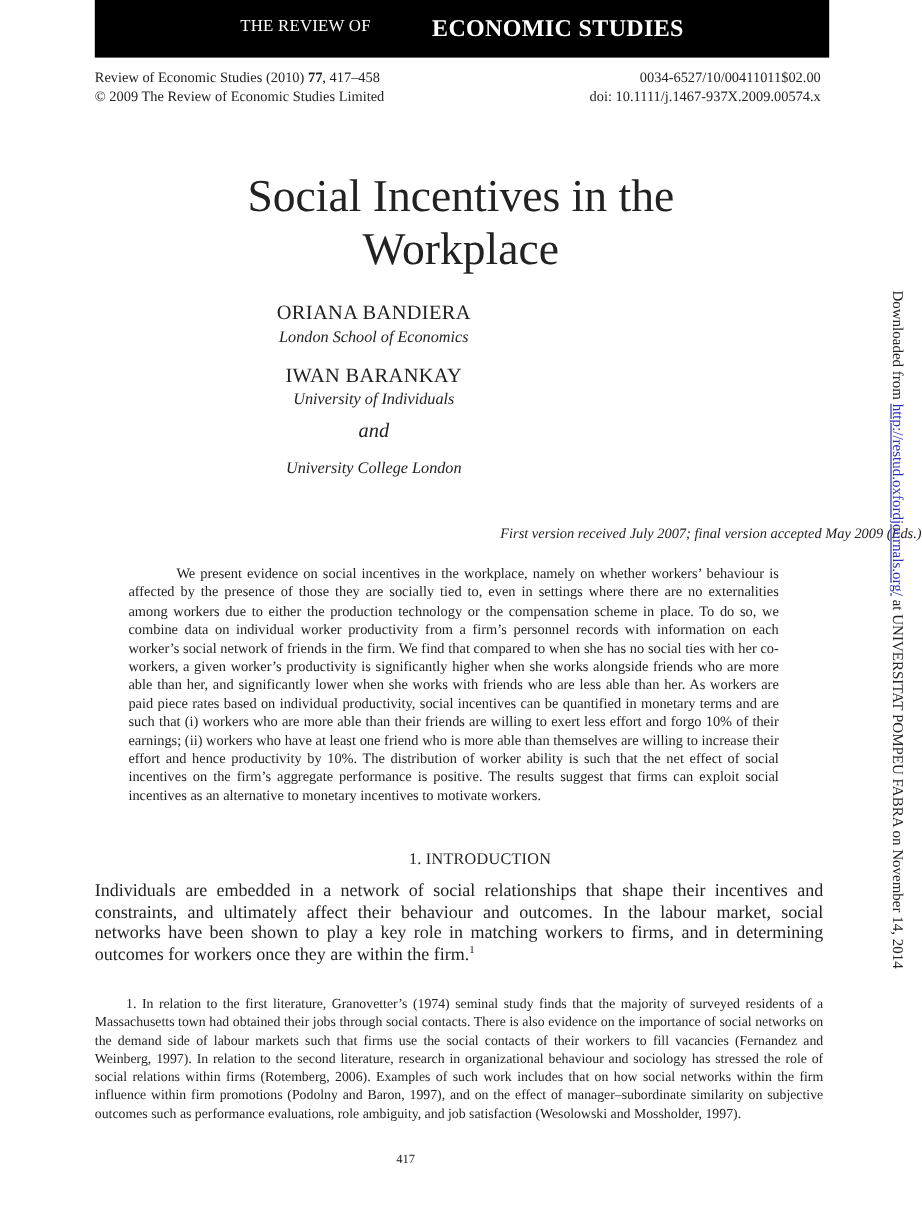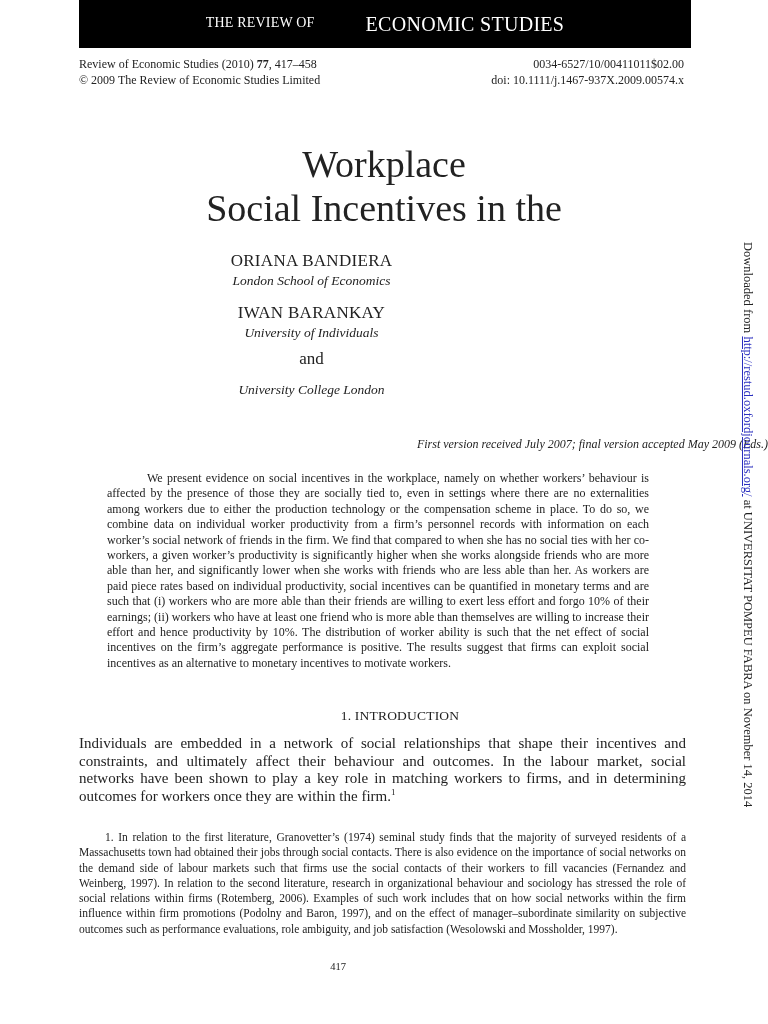--- a/index.html
+++ b/index.html
@@ -1,21 +1,21 @@
 <!DOCTYPE html>
 <html><head>
 <meta charset="utf-8">
 <style>
   html, body { margin: 0; padding: 0; background: #ffffff; }
   body { width: 768px; height: 1024px; position: relative; overflow: hidden;
          font-family: "Liberation Serif", "DejaVu Serif", serif; color: #222; }
   .masthead { position: absolute; left: 79px; top: 0; width: 612px; height: 48px;
               background: #000000; color: #fff; display: flex; align-items: center; justify-content: center; }
   .masthead .small { font-size: 14px; letter-spacing: 0.2px; margin-right: 7px; position: relative; top: -1px; }
-  .masthead .big { font-size: 20px; font-weight: normal; letter-spacing: 0.3px; margin-left: 44px; }
+  .masthead .big { font-size: 20px; font-weight: bold; letter-spacing: 0.3px; margin-left: 44px; }
   .meta { position: absolute; top: 56px; font-size: 12px; line-height: 16px; color: #222; }
   .meta.left { left: 79px; }
   .meta.right { right: 84px; text-align: right; }
   .title { position: absolute; top: 142px; left: 0; width: 768px; text-align: center;
            font-size: 38px; line-height: 44px; color: #222; }
   .author-block { position: absolute; left: 0; width: 623px; text-align: center; }
   .author-name { font-size: 17px; letter-spacing: 0.3px; }
   .affil { font-size: 13.5px; font-style: italic; }
   .and { font-size: 17px; }
   .received { position: absolute; top: 437px; left: 0; width: 768px; text-align: right;
@@ -50,35 +50,35 @@
   <div><span>Review of Economic Studies (2010) </span><b>77</b><span>, 417–458</span></div>
   <div>© 2009 The Review of Economic Studies Limited</div>
 </div>
 
 <div class="meta right">
   <div>0034-6527/10/00411011$02.00</div>
   <div>doi:  10.1111/j.1467-937X.2009.00574.x</div>
 </div>
 
 <div class="title">
+  <div>Social Incentives in the</div>
   <div>Workplace</div>
-  <div>Social Incentives in the</div>
 </div>
 
 <div class="author-block" style="top:251px;">
   <div class="author-name">ORIANA BANDIERA</div>
   <div class="affil" style="margin-top:2px;">London School of Economics</div>
 </div>
 
 <div class="author-block" style="top:303px;">
   <div class="author-name">IWAN BARANKAY</div>
   <div class="affil" style="margin-top:2px;">University of Individuals</div>
 </div>
 
-<div class="author-block" style="top:349px;">
+<div class="author-block" style="top:349px;font-style:italic;">
   <div class="and">and</div>
 </div>
 
 <div class="author-block" style="top:380px;">
   <div class="affil" style="margin-top:2px;">University College London</div>
 </div>
 
 <div class="received">First version received July 2007; final version accepted May 2009 (Eds.)</div>
 
 <div class="abstract">

